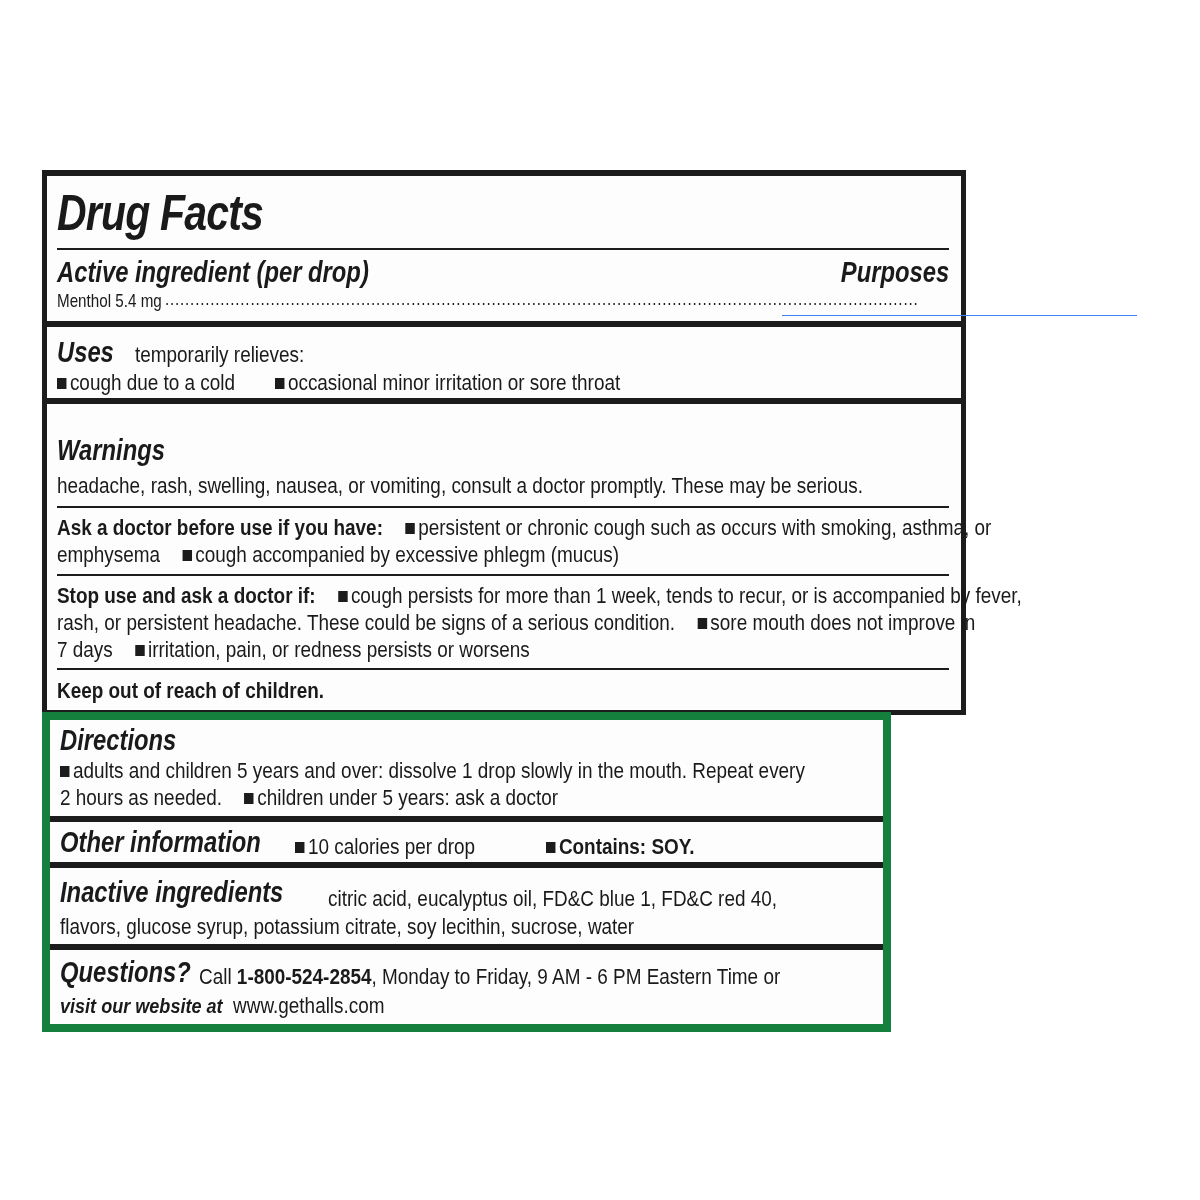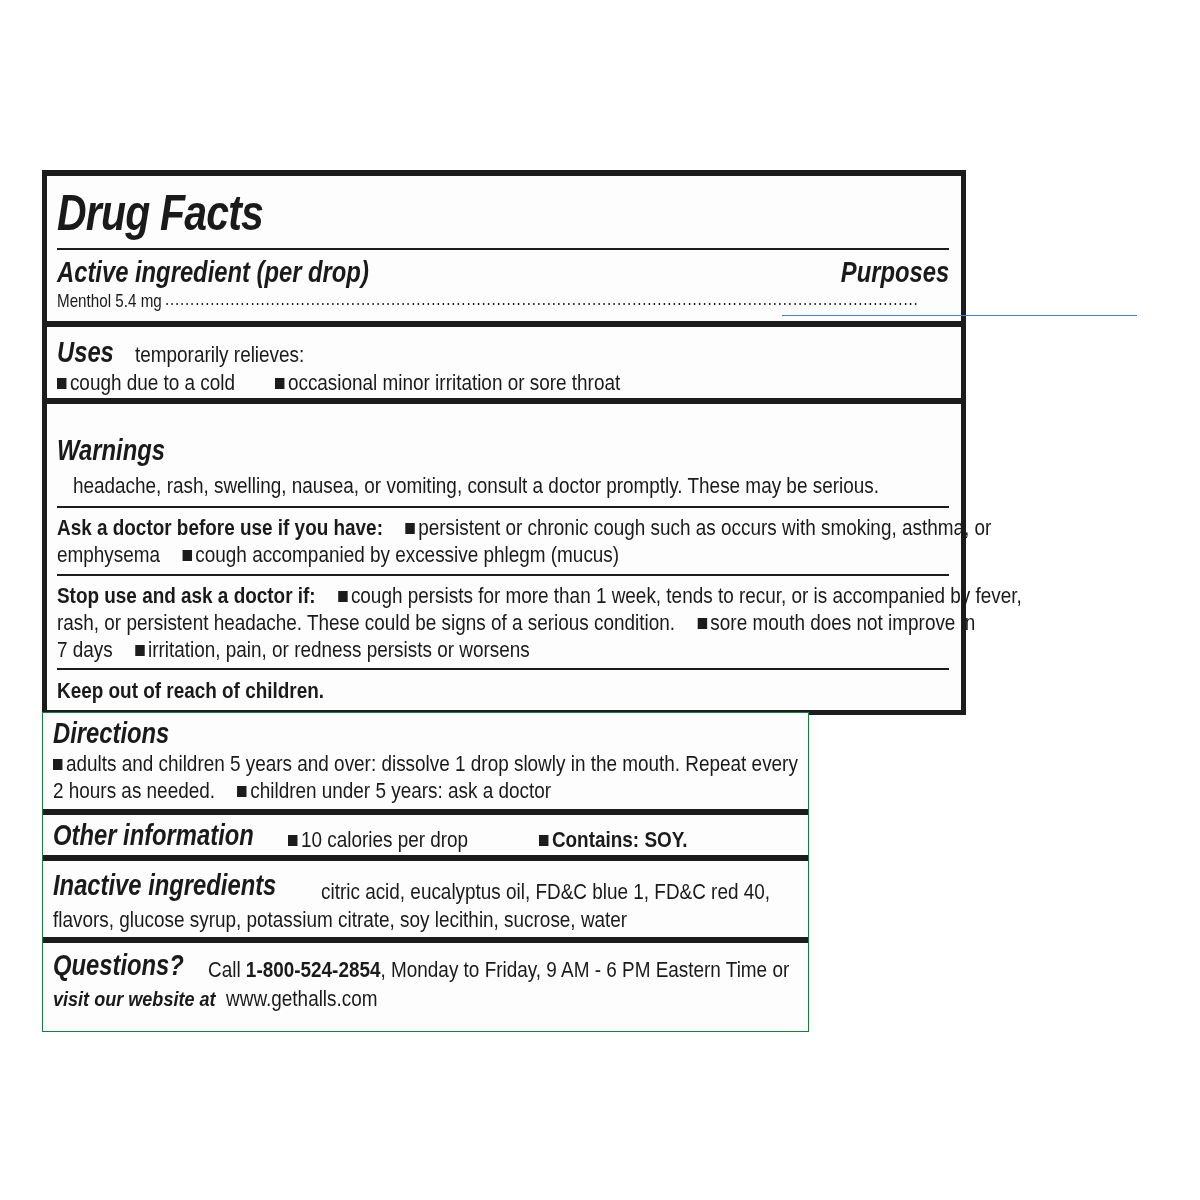--- a/index.html
+++ b/index.html
@@ -16,22 +16,22 @@
     background: #fdfdfd;
     box-sizing: border-box;
   }
   
   #top-panel {
     left: 42px; top: 170px; width: 924px; height: 545px;
     border: 5px solid #1c1c1c;
     border-top-width: 6px;
   }
   #bottom-panel {
-    left: 42px; top: 712px; width: 767px; height: 320px;
-    border: 1px solid #15803d;
+    left: 42px; top: 712px; width: 849px; height: 320px;
+    border: 8px solid #15803d;
   }
   .sep-thick { position: absolute; left: 0; right: 0; height: 6px; background: #1c1c1c; }
   .sep-thin  { position: absolute; left: 10px; right: 12px; height: 2px; background: #1c1c1c; }
 
   .hd {
     font-family: "Liberation Sans Narrow", "Liberation Sans", sans-serif;
     font-style: italic;
     font-weight: bold;
     transform-origin: left top;
     display: inline-block;
@@ -91,21 +91,21 @@
   </div>
   <div class="abs" style="left:228px; top:194px;">
     <span class="narrow body-txt"><span class="bullet"></span><span>occasional minor irritation or sore throat</span></span>
   </div>
 
   <div class="sep-thick" style="top:222px;"></div>
 
   <div class="abs" style="left:10px; top:234px;margin-top:24px;">
     <span class="hd subhd">Warnings</span>
   </div>
-  <div class="abs" style="left:26px; top:297px;">
+  <div class="abs" style="left:10px; top:297px;">
     <span class="narrow body-txt">headache, rash, swelling, nausea, or vomiting, consult a doctor promptly. These may be serious.</span>
   </div>
 
   <div class="sep-thin" style="top:330px;"></div>
 
   <div class="abs" style="left:10px; top:339px;">
     <span class="narrow body-txt"><span class="bold">Ask a doctor before use if you have:</span><span class="gap"></span><span class="bullet"></span><span>persistent or chronic cough such as occurs with smoking, asthma, or</span></span>
   </div>
   <div class="abs" style="left:10px; top:366px;">
     <span class="narrow body-txt"><span>emphysema</span><span class="gap"></span><span class="bullet"></span><span>cough accompanied by excessive phlegm (mucus)</span></span>
@@ -164,19 +164,19 @@
   </div>
   <div class="abs" style="left:10px; top:194px;">
     <span class="narrow body-txt">flavors, glucose syrup, potassium citrate, soy lecithin, sucrose, water</span>
   </div>
 
   <div class="sep-thick" style="top:224px;"></div>
 
   <div class="abs" style="left:10px; top:236px;">
     <span class="hd subhd">Questions?</span>
   </div>
-  <div class="abs" style="left:165px; top:244px;text-decoration:underline;">
+  <div class="abs" style="left:149px; top:244px;text-decoration:underline;">
     <span class="narrow body-txt"><span>Call</span> <span class="bold">1-800-524-2854</span><span>, Monday to Friday, 9 AM - 6 PM Eastern Time or</span></span>
   </div>
   <div class="abs" style="left:10px; top:273px;">
     <span class="narrow body-txt"><span class="hd" style="font-size:21px;">visit our website at</span>&nbsp;&nbsp;<span>www.gethalls.com</span></span>
   </div>
 </div>
 
 </body></html>

